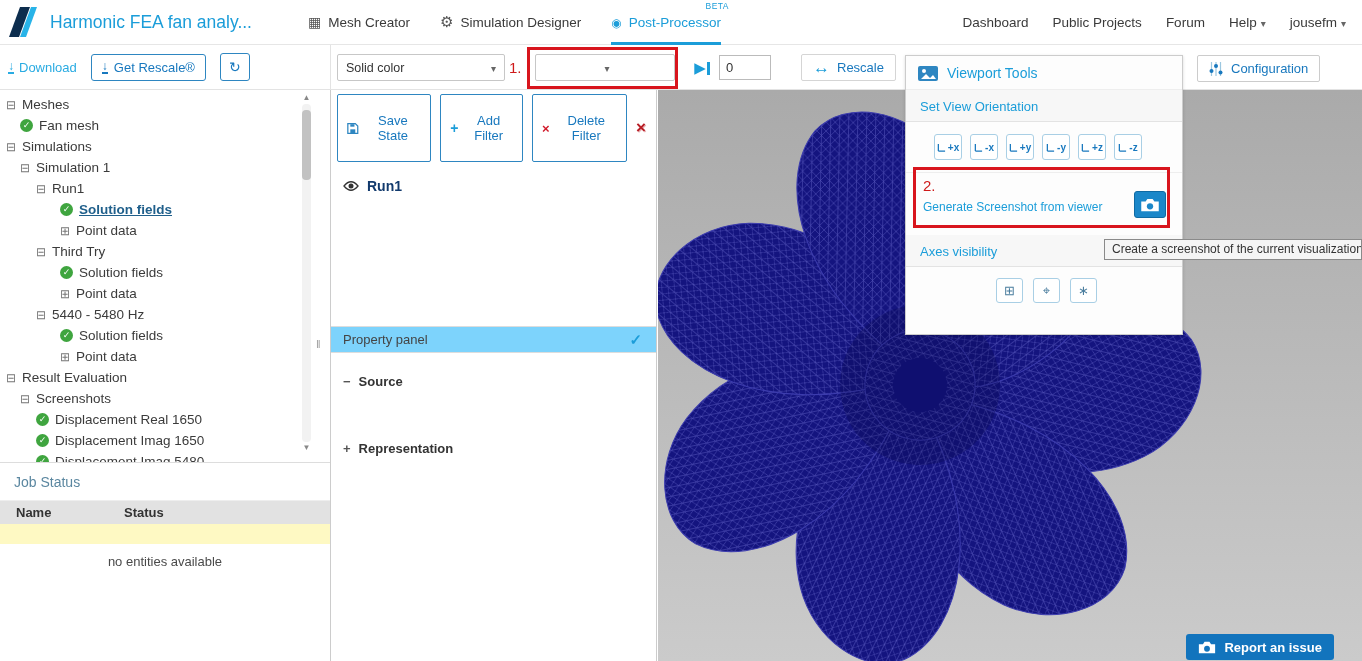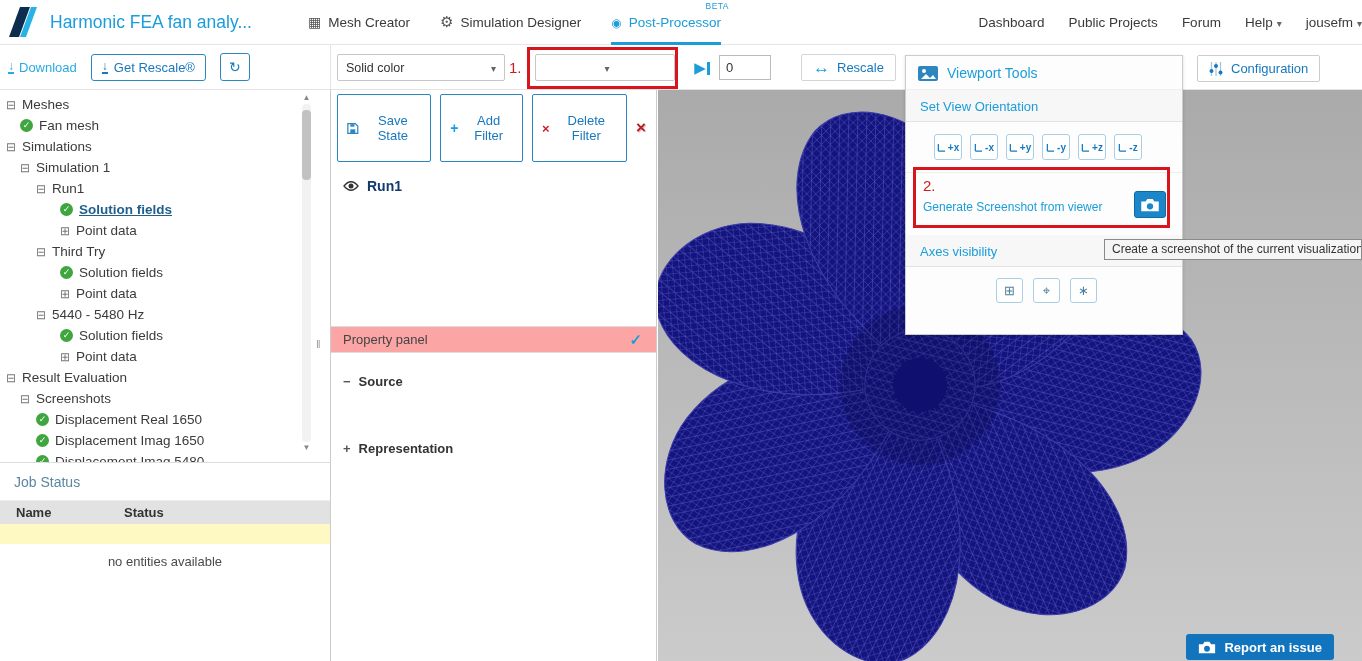--- a/index.html
+++ b/index.html
@@ -20,21 +20,21 @@
   .main-nav { display:flex; align-items:center; gap:30px; height:45px; }
   .nav-item { position:relative; display:flex; align-items:center; gap:7px; height:45px;
               font-size:13.5px; color:#3a3a3a; cursor:pointer; }
   .nav-ic { color:#555; font-size:14px; }
   .nav-item.active { color:#1b9dd9; border-bottom:3px solid #1b9dd9; padding-top:3px; }
   .nav-item.active .nav-ic { color:#1b9dd9; }
   .beta { position:absolute; top:1px; right:-8px; font-size:8.5px; color:#1b9dd9; letter-spacing:.5px; }
   .grid-icon::before  { content:"▦"; }
   .gears-icon::before { content:"⚙"; font-size:15px; }
   .dot-icon::before   { content:"◉"; font-size:12px; }
-  .right-nav { margin-left:auto; display:flex; align-items:center; gap:24px; 
+  .right-nav { margin-left:auto; display:flex; align-items:center; gap:24px; padding-right:16px;
                font-size:13.5px; color:#3a3a3a; }
   .right-nav .rn { cursor:pointer; }
   .caret::after { content:"▾"; font-size:10px; color:#666; margin-left:4px; }
 
   
   .proj-toolbar {
     position:absolute; left:0; top:45px; width:330px; height:45px; background:#fff;
     border-bottom:1px solid #e3e3e3; display:flex; align-items:center; gap:14px; padding-left:8px;
   }
   .dl-link { display:flex; align-items:center; gap:5px; color:#29abe2; font-size:13px; cursor:pointer; }
@@ -79,21 +79,21 @@
                border-left:1px solid #ccc; border-right:1px solid #ccc; }
   .filter-btn-row { display:flex; align-items:center; gap:9px; padding:4px 6px 6px 6px; }
   .fbtn { display:flex; align-items:center; gap:6px; border:1px solid #2e86c1; border-radius:2px;
           background:#fff; color:#1878be; font-size:13px; padding:18px 9px; cursor:pointer; font-family:inherit; }
   .plus-ic  { color:#1b9dd9; font-weight:bold; font-size:14px; }
   .xred-ic  { color:#d11a2a; font-weight:bold; font-size:13px; }
   .big-x { margin-left:auto; margin-right:4px; color:#b71c24; font-weight:bold; font-size:17px;
            background:none; border:none; cursor:pointer; text-shadow:1px 1px 0 #e9b0b3; }
   .pipeline-row { display:flex; align-items:center; gap:8px; padding:10px 0 0 12px; }
   .pipe-label { font-size:14px; font-weight:bold; color:#123a6d; cursor:pointer; }
-  .prop-bar { position:absolute; left:0; top:236px; width:100%; height:27px; background:#fca5a5;
+  .prop-bar { position:absolute; left:0; top:236px; width:100%; height:27px; background:#7dd3fc;
               border-top:1px solid #ddd; border-bottom:1px solid #ddd;
               display:flex; align-items:center; font-size:13px; color:#444; padding-left:12px; }
   .prop-check { margin-left:auto; margin-right:14px; color:#1b9dd9; font-weight:bold; font-size:15px; }
   .prop-check::before { content:"✓"; }
   .sec-row { position:absolute; left:12px; display:flex; gap:8px; align-items:center;
              font-size:13px; color:#333; cursor:pointer; }
   .sec-toggle { font-weight:bold; color:#555; }
   .sec-label { font-weight:bold; }
   .sec-source { top:284px; } .sec-repr { top:351px; }
 

